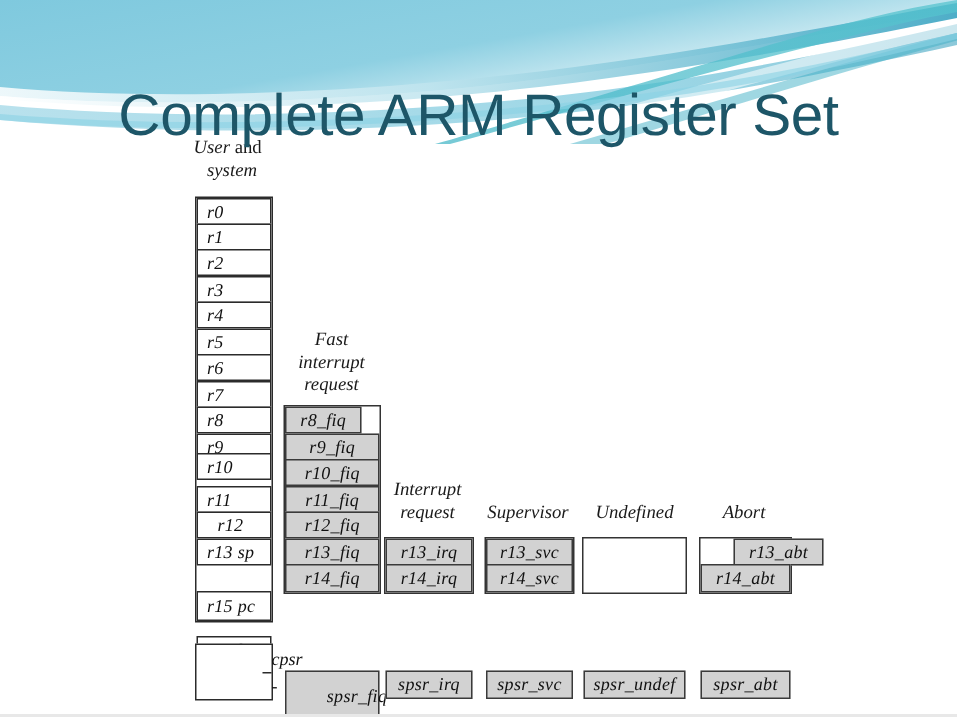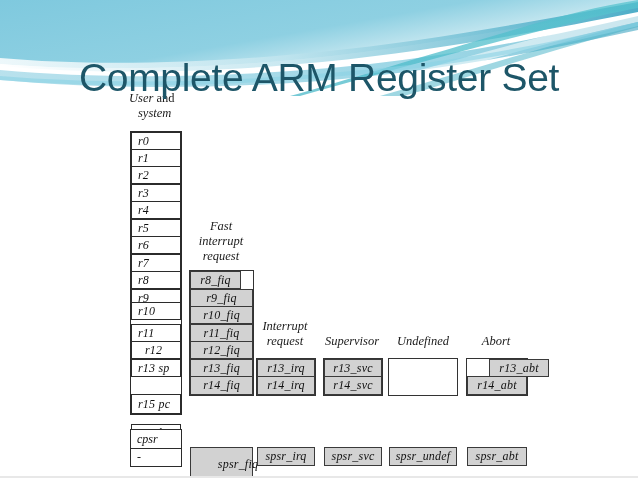--- a/index.html
+++ b/index.html
@@ -99,20 +99,21 @@
   .cpsr-cell {
     box-sizing: border-box;
     font-family: "Liberation Serif", serif;
     font-style: italic;
     font-size: 12px;
     color: #111111;
     display: flex;
     align-items: center;
     padding-left: 6px;
     height: 18px;
+    margin-left: 44px;
   }
   .cpsr-cell.second { border-top: 1.4px solid #2b2b2b; }
 
   .baseline-rule {
     position: absolute;
     left: 0;
     bottom: 0;
     width: 638px;
     height: 2px;
     background: #e8e8e8;

